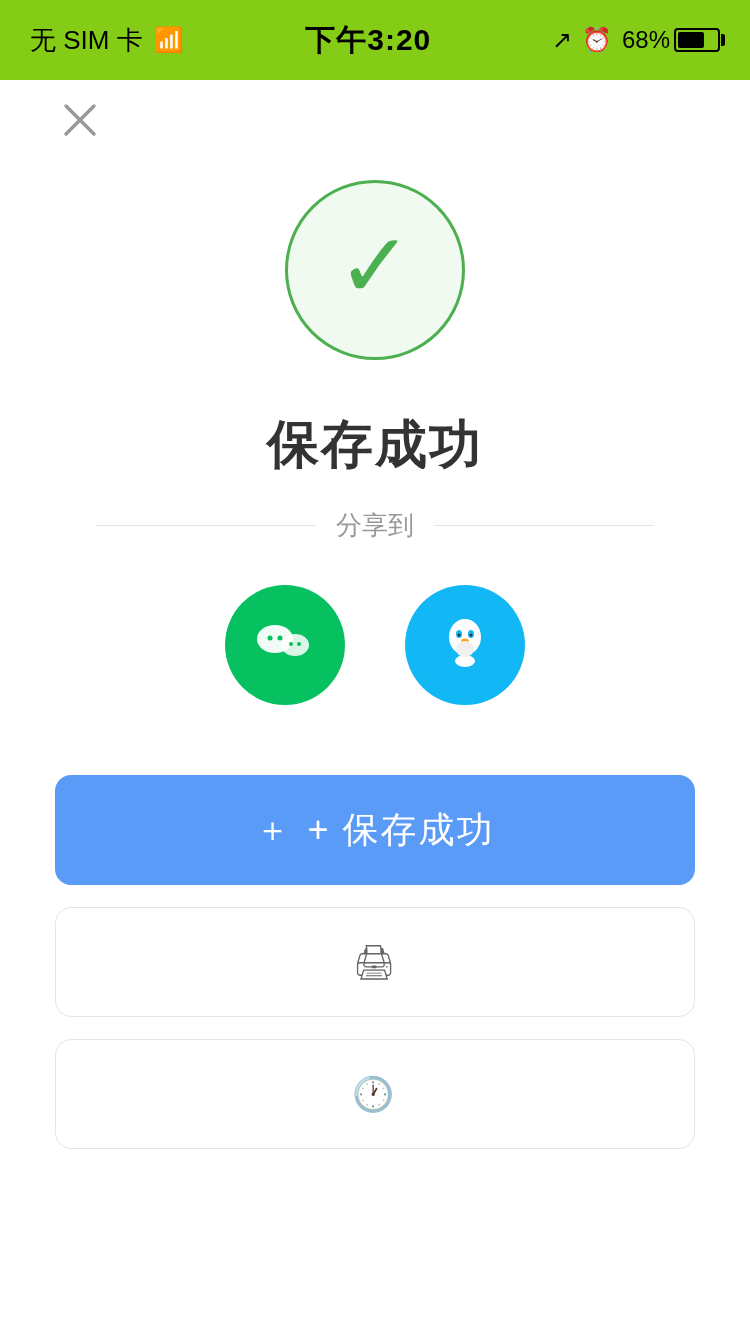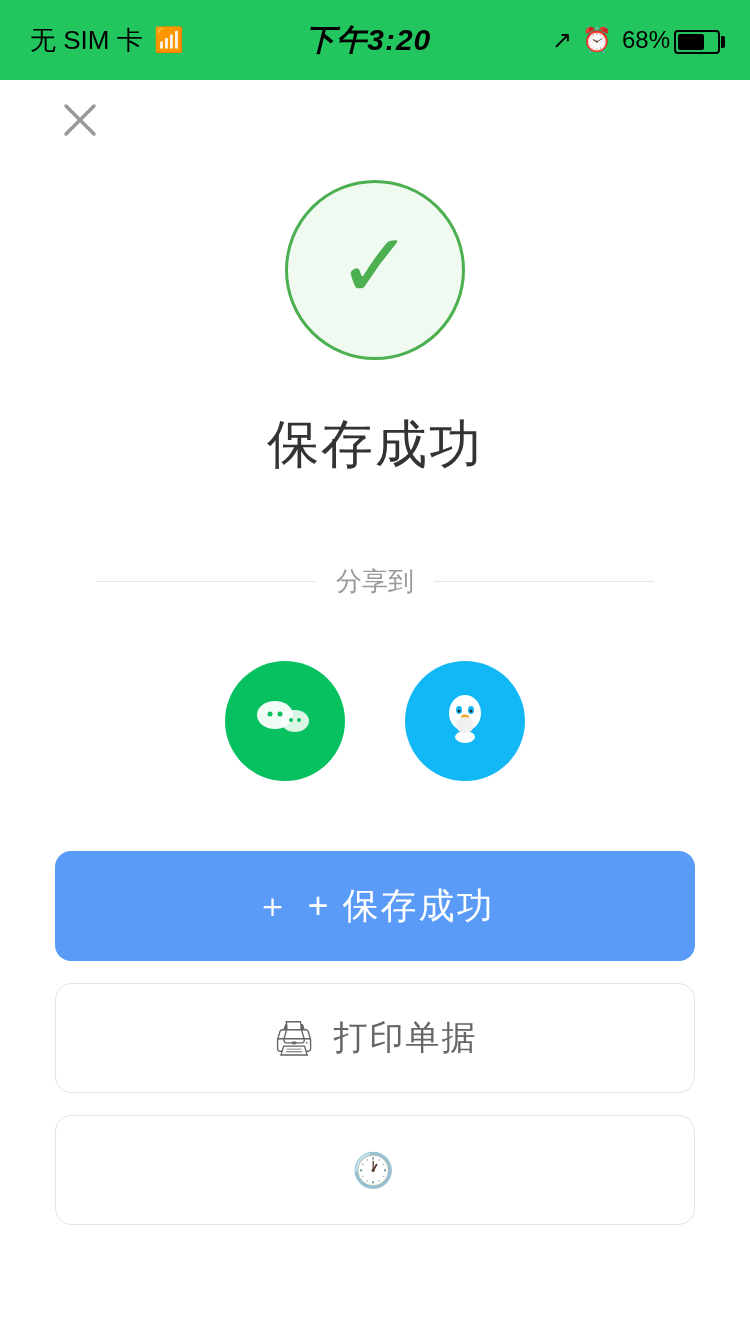--- a/index.html
+++ b/index.html
@@ -19,55 +19,54 @@
     }
 
     
     .status-bar {
       width: 100%;
       height: 80px;
       display: flex;
       align-items: center;
       justify-content: space-between;
       padding: 0 30px;
-      background: #22c55e;
+      background: #84cc16;
     }
 
     .status-left {
       display: flex;
       align-items: center;
       gap: 12px;
       font-size: 26px;
       color: #000;
       font-weight: 500;
     }
 
     .wifi-icon {
       font-size: 24px;
     }
 
     .status-center {
       font-size: 30px;
       font-weight: 600;
       color: #000;
       letter-spacing: 1px;
-      font-style: italic;
     }
 
     .status-right {
       display: flex;
       align-items: center;
       gap: 10px;
       font-size: 24px;
       color: #000;
     }
 
     .battery {
       display: flex;
-      align-items: flex-end;
+      align-items: center;
       gap: 4px;
       font-size: 24px;
       font-weight: 500;
     }
 
     .battery-icon {
       width: 46px;
       height: 24px;
       border: 2px solid #000;
       border-radius: 4px;
@@ -138,43 +137,43 @@
     .checkmark {
       color: #4CAF50;
       font-size: 90px;
       line-height: 1;
       margin-top: -8px;
     }
 
     
     .success-title {
       font-size: 52px;
-      font-weight: 400;
+      font-weight: 700;
       color: #333;
-      margin-bottom: 84px;
+      margin-bottom: 28px;
       letter-spacing: 2px;
     }
 
     
     .share-section {
       width: 100%;
       position: relative;
       display: flex;
       flex-direction: column;
       align-items: center;
       margin-bottom: 70px;
     }
 
     .share-divider {
       width: 100%;
       display: flex;
       align-items: center;
       justify-content: center;
       gap: 20px;
-      margin-bottom: 62px;
+      margin-bottom: 42px;
     }
 
     .divider-line {
       flex: 1;
       height: 1px;
       background: #e5e5e5;
       max-width: 220px;
     }
 
     .share-label {
@@ -337,21 +336,20 @@
   </div>
 
   <div class="actions">
     <button class="btn-primary">
       <span class="btn-icon">＋</span>
       <span>+ 保存成功</span>
     </button>
 
     <button class="btn-secondary">
       <span class="btn-icon">🖨</span>
-      <span>打印单据</span>
     </button>
 
     <button class="btn-secondary">
       <span class="btn-icon">🕐</span>
     </button>
   </div>
 
 </div>
 
 </body></html>

